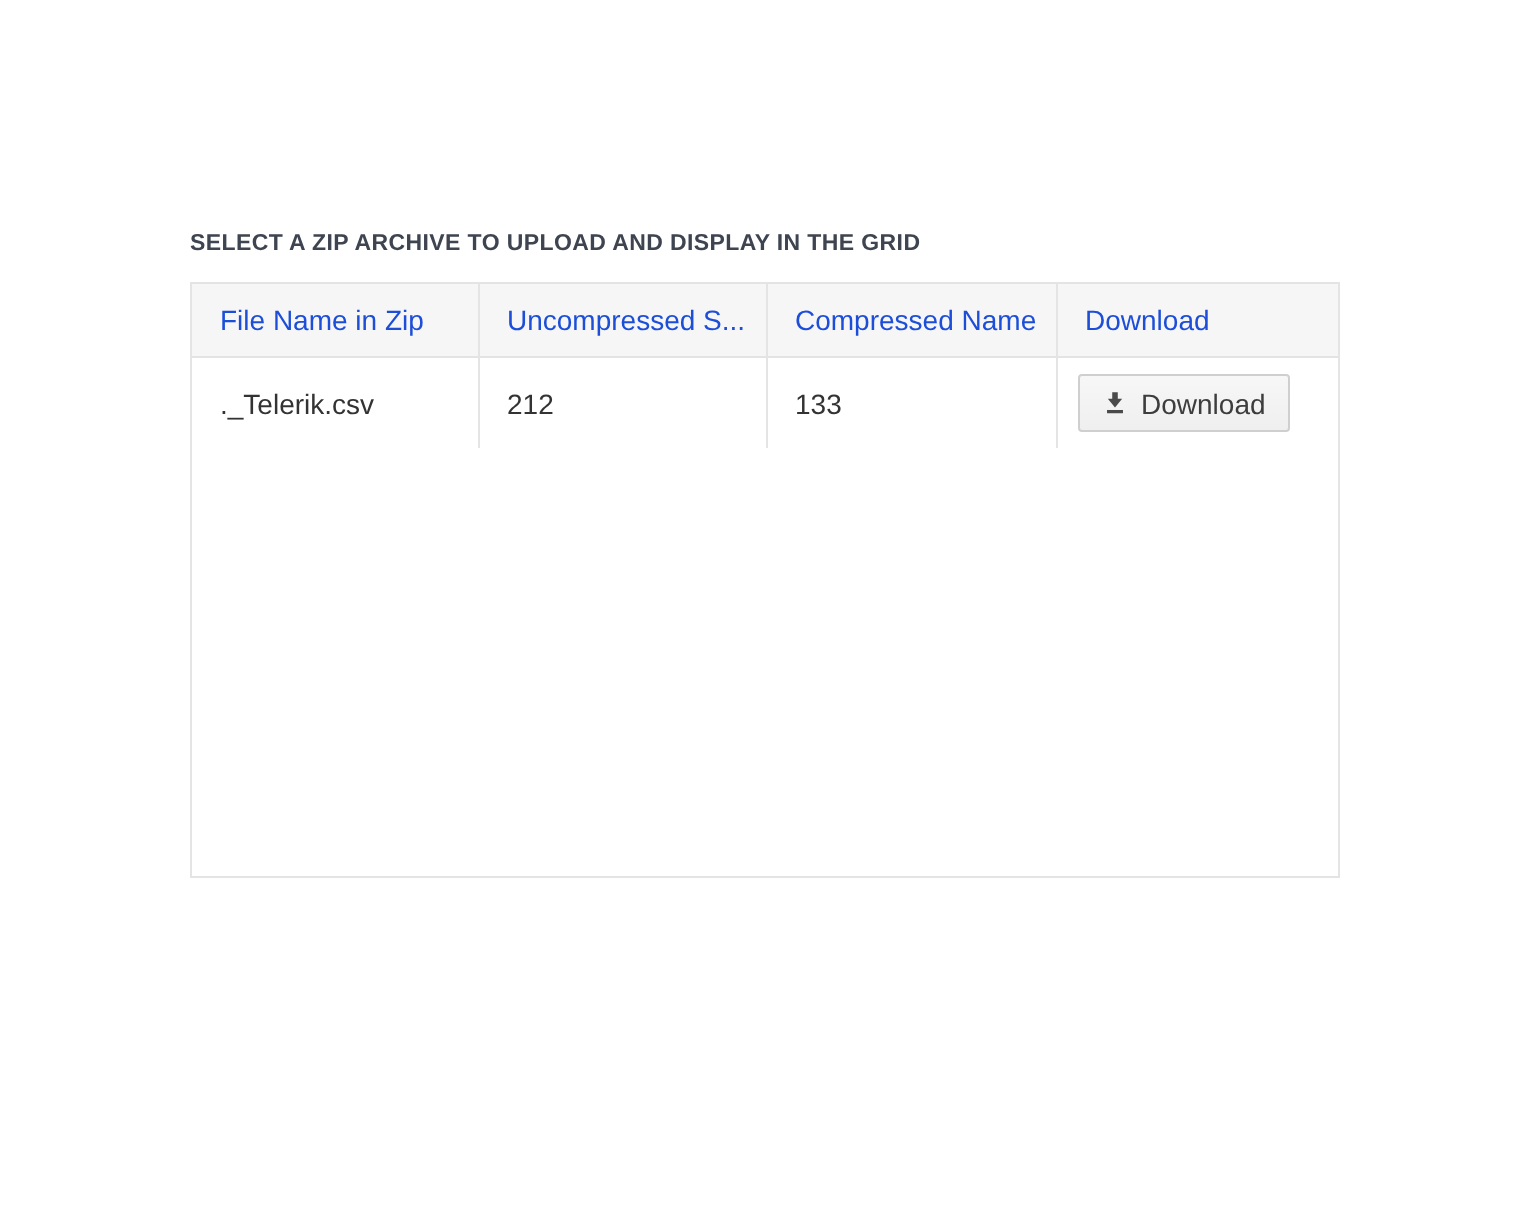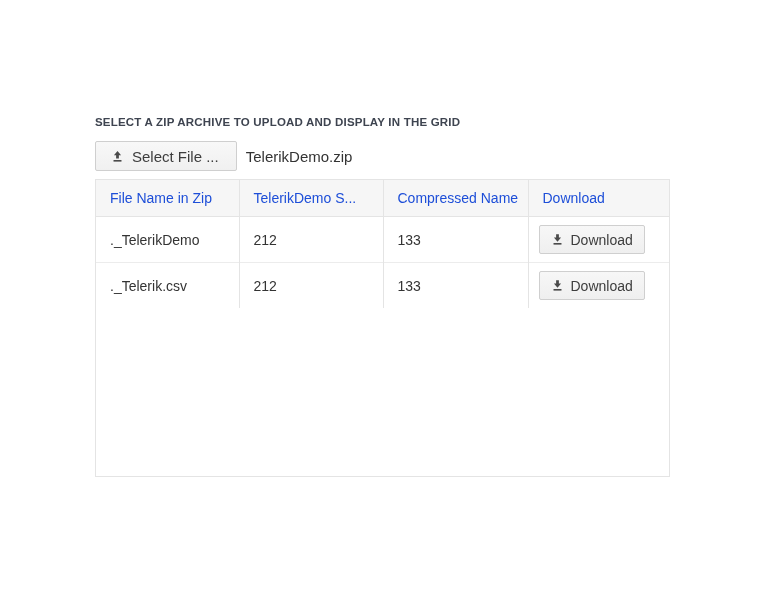--- a/index.html
+++ b/index.html
@@ -80,66 +80,38 @@
   }
 </style>
 </head>
 <body>
 
 <div class="stage">
   <div class="demo">
 
     <h2 class="page-title">SELECT A ZIP ARCHIVE TO UPLOAD AND DISPLAY IN THE GRID</h2>
 
-    <div class="upload-row">
-      <button class="k-upload-button">
-        <span class="icon">
-          <svg width="13" height="13" viewBox="0 0 16 16" fill="currentColor" aria-hidden="true">
-            <path d="M8 1.2 L12.4 6.6 H9.7 V10.6 H6.3 V6.6 H3.6 Z"></path>
-            <rect x="3.1" y="12.3" width="9.8" height="2"></rect>
-          </svg>
-        </span>
-        <span>Select File ...</span>
-      </button>
-      <span class="file-name-label">TelerikDemo.zip</span>
-    </div>
 
     <div class="grid">
       <table>
         <colgroup>
             <col class="c1">
             <col class="c2">
             <col class="c3">
             <col>
           </colgroup>
         <thead>
           <tr>
             <th>File Name in Zip</th>
-            <th>TelerikDemo S...</th>
+            <th>Uncompressed S...</th>
             <th>Compressed Name</th>
             <th>Download</th>
           </tr>
         </thead>
         <tbody>
-          <tr>
-            <td>._TelerikDemo</td>
-            <td>212</td>
-            <td>133</td>
-            <td class="button-cell">
-              <button class="k-download-button">
-                <span class="icon">
-                  <svg width="13" height="13" viewBox="0 0 16 16" fill="currentColor" aria-hidden="true">
-                    <path d="M8 10.8 L3.6 5.4 H6.3 V1.4 H9.7 V5.4 H12.4 Z"></path>
-                    <rect x="3.1" y="12.3" width="9.8" height="2"></rect>
-                  </svg>
-                </span>
-                <span>Download</span>
-              </button>
-            </td>
-          </tr>
           <tr>
             <td>._Telerik.csv</td>
             <td>212</td>
             <td>133</td>
             <td class="button-cell">
               <button class="k-download-button">
                 <span class="icon">
                   <svg width="13" height="13" viewBox="0 0 16 16" fill="currentColor" aria-hidden="true">
                     <path d="M8 10.8 L3.6 5.4 H6.3 V1.4 H9.7 V5.4 H12.4 Z"></path>
                     <rect x="3.1" y="12.3" width="9.8" height="2"></rect>

